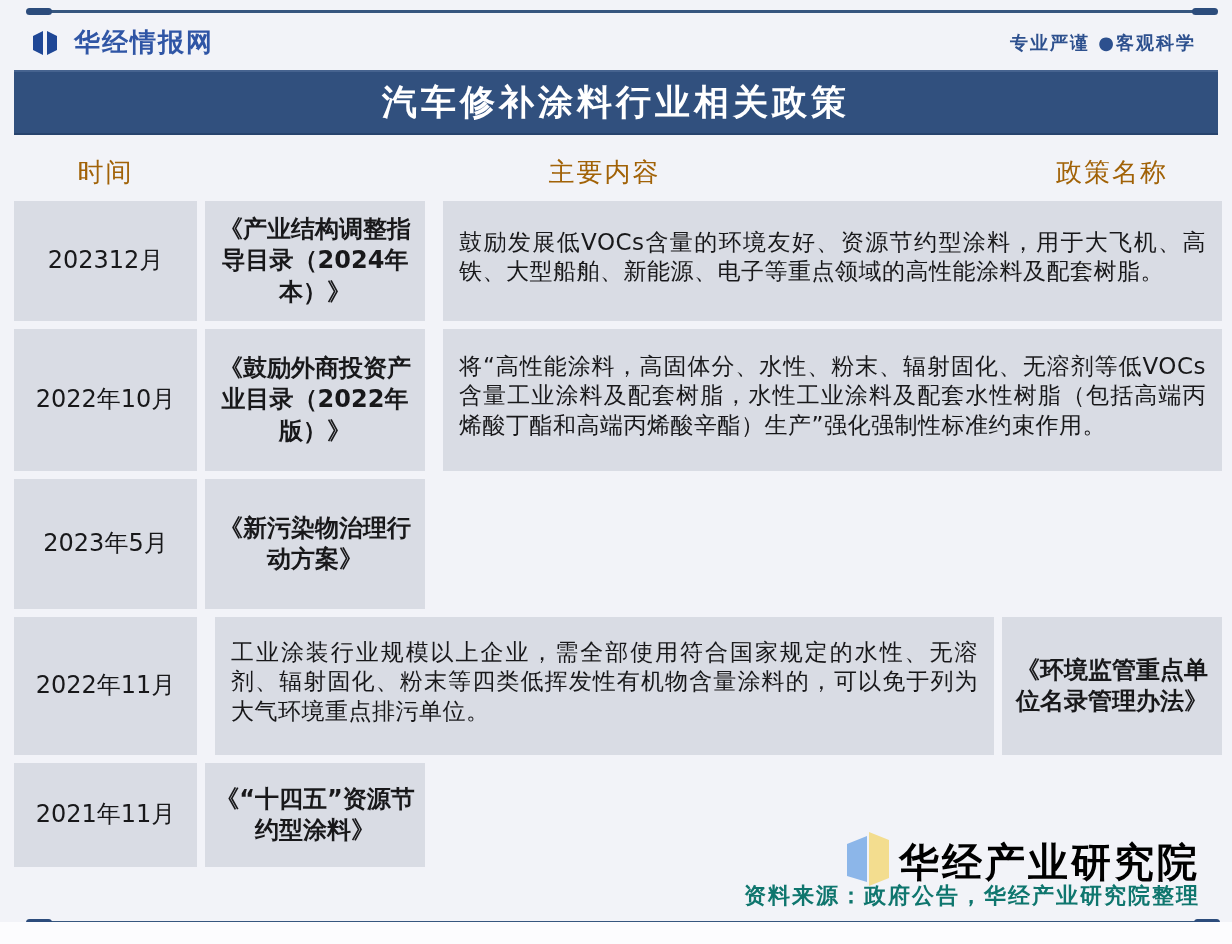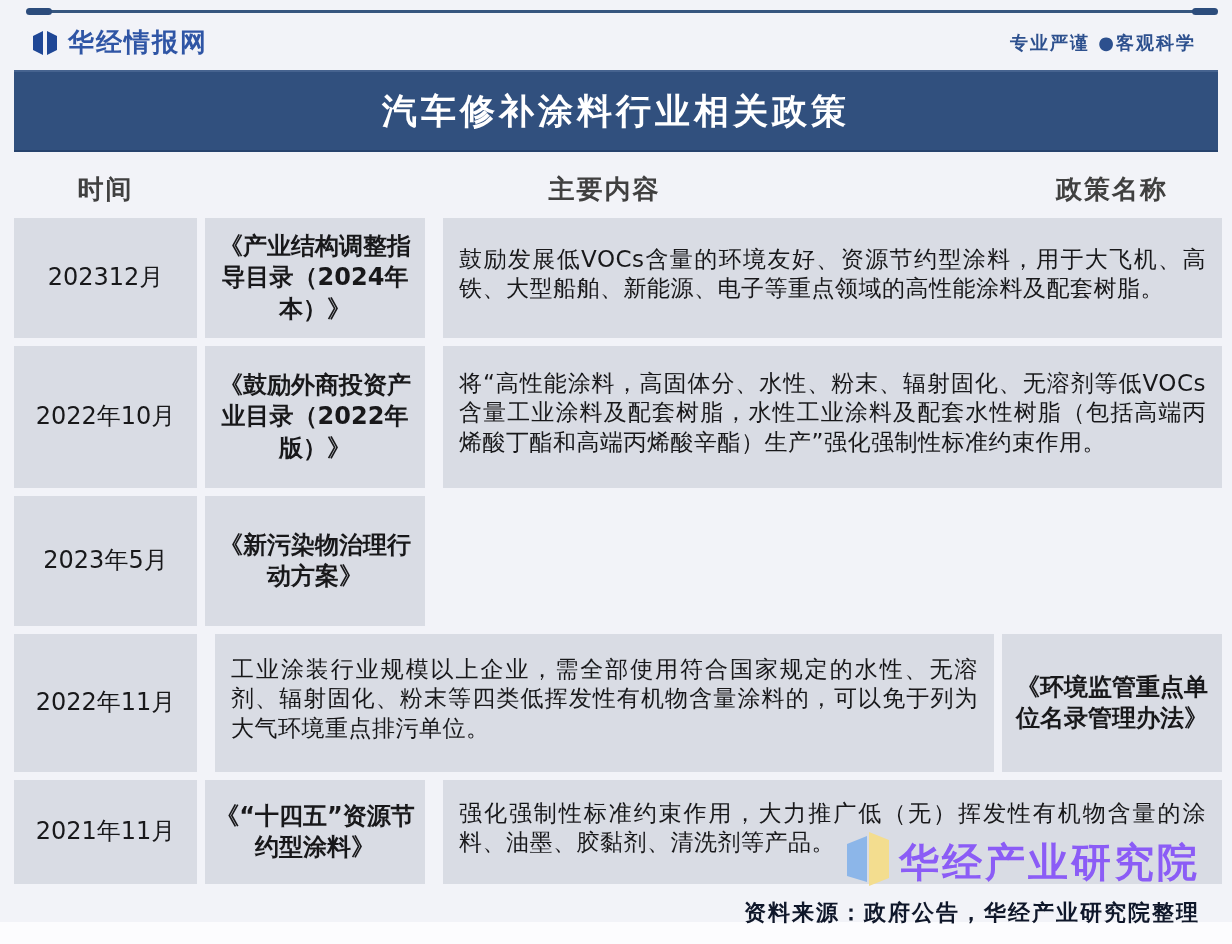--- a/index.html
+++ b/index.html
@@ -11,40 +11,40 @@
   }
   
   .rule{ position:relative; height:9px; }
   .rule .line{ position:absolute; top:3px; left:0; right:0; height:3px; background:#36567f; }
   .rule .cap{ position:absolute; top:1px; width:26px; height:7px; border-radius:4px; background:#2c4c7c; }
   .rule .cap.left{ left:-2px; } .rule .cap.right{ right:-2px; }
   .rule-top{ margin:7px 16px 0 28px; }
   .rule-bottom{ margin:7px 14px 0 28px; }
   
   .masthead{ display:flex; align-items:center; padding:7px 36px 6px 30px; height:52px; }
-  .brand{ display:flex; align-items:center; gap:8px; }
+  .brand{ display:flex; align-items:center; gap:14px; }
   .brand-text{ font-size:26px; font-weight:700; color:#2f55a5; letter-spacing:2px; }
   .tagline{ margin-left:auto; font-size:18px; font-weight:700; color:#2d508e; letter-spacing:2px; }
   
   .title-bar{
-    margin:2px 14px 14px 14px; height:82px;
+    margin:2px 14px 14px 14px; height:65px;
     background:#31507e; border-top:2px solid #46638f; border-bottom:2px solid #27436d;
     display:flex; align-items:center; justify-content:center;
   }
   .title-bar span{ color:#ffffff; font-size:35px; font-weight:700; letter-spacing:4px; }
   
   .policy-table{ margin:0 10px 0 14px; }
   .trow{ display:flex; align-items:stretch; margin-bottom:8px; }
   .c-time{ width:183px; flex:none; }
   .c-policy{ width:220px; flex:none; margin-left:8px; }
   .c-content{ flex:1; margin-left:18px; }
   .thead{ margin-bottom:5px; }
   .thead .trow{ margin-bottom:0; min-height:47px; }
   .th{ display:flex; align-items:center; justify-content:center;
-       font-size:26px; font-weight:700; color:#404040; letter-spacing:2px; }
+       font-size:26px; font-weight:400; color:#a16207; letter-spacing:2px; }
   .cell{ background:#d9dce4; color:#18181a; }
   .cell.c-time, .cell.c-policy{
     display:flex; align-items:center; justify-content:center;
     text-align:center; font-size:24px; padding:6px 8px; line-height:1.3;
   }
   .cell.c-policy{ font-weight:700; }
   .cell.c-content{
     display:flex; align-items:center;
     font-size:23px; line-height:1.28; padding:0 16px 8px 16px;
     text-align:justify; font-weight:500; letter-spacing:0.5px;
@@ -52,26 +52,26 @@
   .tbody .trow:nth-of-type(1){ min-height:120px; }
   .tbody .trow:nth-of-type(2){ min-height:142px; }
   .tbody .trow:nth-of-type(3){ min-height:130px; }
   .tbody .trow:nth-of-type(4){ min-height:138px; }
   .tbody .trow:nth-of-type(5){ min-height:104px; }
   
   .watermark{
     position:absolute; right:32px; top:830px; z-index:1;
     display:flex; align-items:flex-end; gap:8px;
   }
-  .watermark-text{ font-size:40px; font-weight:700; color:#8b5cf6; letter-spacing:3px; line-height:1; padding-bottom:4px; }
+  .watermark-text{ font-size:40px; font-weight:700; color:#000000; letter-spacing:3px; line-height:1; padding-bottom:4px; }
   
   .source-line{
     position:relative; z-index:2;
     margin-top:14px; text-align:right; padding-right:32px;
-    font-size:22px; font-weight:600; color:#0f172a; letter-spacing:2px;
+    font-size:22px; font-weight:600; color:#0f766e; letter-spacing:2px;
   }
   .page-bottom{ position:absolute; left:0; right:0; bottom:0; height:22px; background:#fcfcfe; }
 </style>
 </head>
 <body>
 
 <div class="page">
 
   <div class="rule rule-top">
     <span class="line"></span>
@@ -122,21 +122,20 @@
 
       <div class="trow">
         <div class="cell c-time">2022年11月</div>
         <div class="cell c-content">工业涂装行业规模以上企业，需全部使用符合国家规定的水性、无溶剂、辐射固化、粉末等四类低挥发性有机物含量涂料的，可以免于列为大气环境重点排污单位。</div>
         <div class="cell c-policy">《环境监管重点单位名录管理办法》</div>
       </div>
 
       <div class="trow">
         <div class="cell c-time">2021年11月</div>
         <div class="cell c-policy">《“十四五”资源节约型涂料》</div>
-        <div class="cell c-content">强化强制性标准约束作用，大力推广低（无）挥发性有机物含量的涂料、油墨、胶黏剂、清洗剂等产品。</div>
       </div>
     </div>
 
   </div>
 
   <div class="watermark">
     <svg width="46" height="56" viewBox="0 0 46 56">
       <polygon points="2,14 22,6 22,52 2,46" fill="#8cb6e9"></polygon>
       <polygon points="24,2 44,10 44,48 24,56" fill="#f3dd8f"></polygon>
     </svg>

